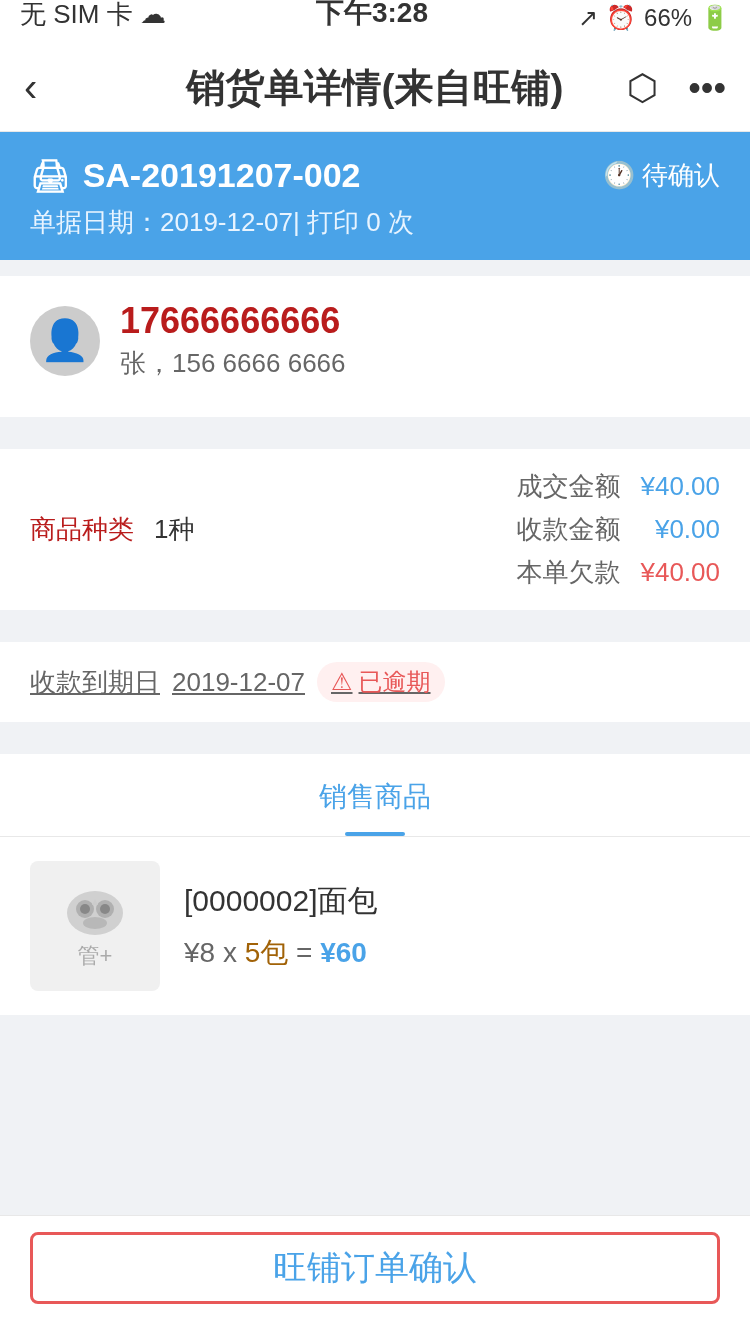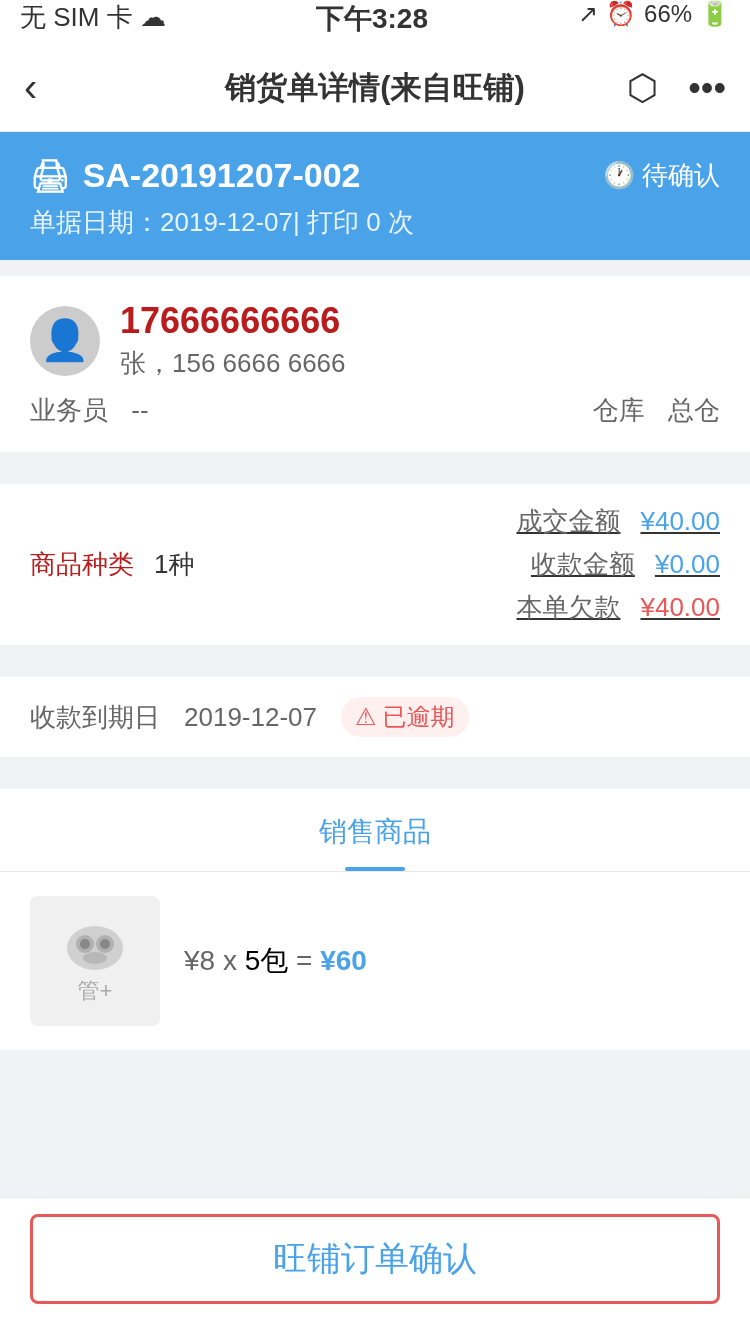--- a/index.html
+++ b/index.html
@@ -11,23 +11,23 @@
       background: #f0f2f5;
       font-size: 28px;
       color: #333;
     }
 
     
     .status-bar {
       height: 44px;
       background: #fff;
       display: flex;
-      align-items: flex-start;
+      align-items: flex-end;
       justify-content: space-between;
-      padding: 0 20px;
+      padding: 12px 20px;
       font-size: 26px;
     }
     .status-left { display: flex; align-items: center; gap: 10px; }
     .status-center { font-weight: 600; font-size: 28px; }
     .status-right { display: flex; align-items: center; gap: 8px; font-size: 24px; }
 
     
     .nav-bar {
       height: 88px;
       background: #fff;
@@ -40,21 +40,21 @@
     .nav-back {
       font-size: 40px;
       color: #333;
       cursor: pointer;
       width: 60px;
     }
     .nav-title {
       position: absolute;
       left: 50%;
       transform: translateX(-50%);
-      font-size: 31px;
+      font-size: 39px;
       font-weight: 600;
       color: #333;
       white-space: nowrap;
     }
     .nav-actions {
       margin-left: auto;
       display: flex;
       align-items: center;
       gap: 30px;
     }
@@ -157,23 +157,21 @@
       align-items: center;
       gap: 20px;
       font-size: 26px;
       color: #666;
     }
     .summary-left .label { color: #b91c1c; }
     .summary-left .value { color: #333; }
     .summary-right {
       display: flex;
       flex-direction: column;
-      align-items: flex-end;
       gap: 8px;
-      text-decoration: underline;
     }
     .amount-row {
       display: flex;
       justify-content: space-between;
       align-items: center;
       font-size: 26px;
       gap: 20px;
     }
     .amount-label { color: #666; }
     .amount-value { color: #4aa3e8; font-weight: 500; }
@@ -181,21 +179,22 @@
 
     
     .due-date-card {
       background: #fff;
       padding: 20px 30px;
       margin-bottom: 16px;
       font-size: 26px;
       color: #666;
       display: flex;
       align-items: center;
-      gap: 24px;
+      gap: 12px;
+      text-decoration: underline;
     }
     .overdue-badge {
       background: #fff0f0;
       color: #e85858;
       border-radius: 20px;
       padding: 4px 14px;
       font-size: 24px;
       display: flex;
       align-items: center;
       gap: 6px;
@@ -273,21 +272,21 @@
     .product-info { flex: 1; }
     .product-name {
       font-size: 30px;
       color: #333;
       margin-bottom: 12px;
     }
     .product-price {
       font-size: 28px;
       color: #666;
     }
-    .product-price .qty { color: #000000; }
+    .product-price .qty { color: #a16207; }
     .product-price .total { color: #4aa3e8; font-weight: 600; }
 
     
     .content-area {
       background: #f0f2f5;
       flex: 1;
       min-height: 260px;
     }
 
     
@@ -295,21 +294,21 @@
       position: fixed;
       bottom: 0;
       left: 0;
       width: 750px;
       background: #fff;
       padding: 16px 30px 30px;
       border-top: 1px solid #e8e8e8;
     }
     .confirm-btn {
       width: 100%;
-      height: 90px;
+      height: 72px;
       background: #fff;
       border: 3px solid #e85858;
       border-radius: 8px;
       color: #4aa3e8;
       font-size: 34px;
       font-weight: 500;
       cursor: pointer;
       display: flex;
       align-items: center;
       justify-content: center;
@@ -365,30 +364,20 @@
 
 <div class="customer-card">
   <div class="customer-row">
     <div class="avatar">
       <span style="font-size:40px;color:#bbb;">👤</span>
     </div>
     <div>
       <div class="customer-name">17666666666</div>
       <div class="customer-sub">张，156 6666 6666</div>
     </div>
-  </div>
-  <div class="info-row">
-    <span>
-      <span>业务员</span>
-      &nbsp;<span>--</span>
-    </span>
-    <span>
-      <span>仓库</span>
-      &nbsp;<span>总仓</span>
-    </span>
   </div>
 </div>
 
 <div class="divider"></div>
 
 <div class="summary-card">
   <div class="summary-left">
     <span class="label">商品种类</span>
     <span class="value">1种</span>
   </div>
@@ -436,20 +425,21 @@
           <circle cx="45" cy="28" r="9" fill="#b0b0b0"></circle>
           <circle cx="25" cy="28" r="5" fill="#888"></circle>
           <circle cx="45" cy="28" r="5" fill="#888"></circle>
           <ellipse cx="35" cy="42" rx="12" ry="6" fill="#b8b8b8"></ellipse>
           <polygon points="35,18 32,24 38,24" fill="#ccc"></polygon>
         </svg>
         <span class="plus-badge" style="color:#aaa;font-size:22px;margin-top:-4px;">管+</span>
       </div>
     </div>
     <div class="product-info">
+      <div class="product-name">[0000002]面包</div>
       <div class="product-price">
         <span>¥8</span>
         <span> x </span>
         <span class="qty">5包</span>
         <span> = </span>
         <span class="total">¥60</span>
       </div>
     </div>
   </div>
 </div>

